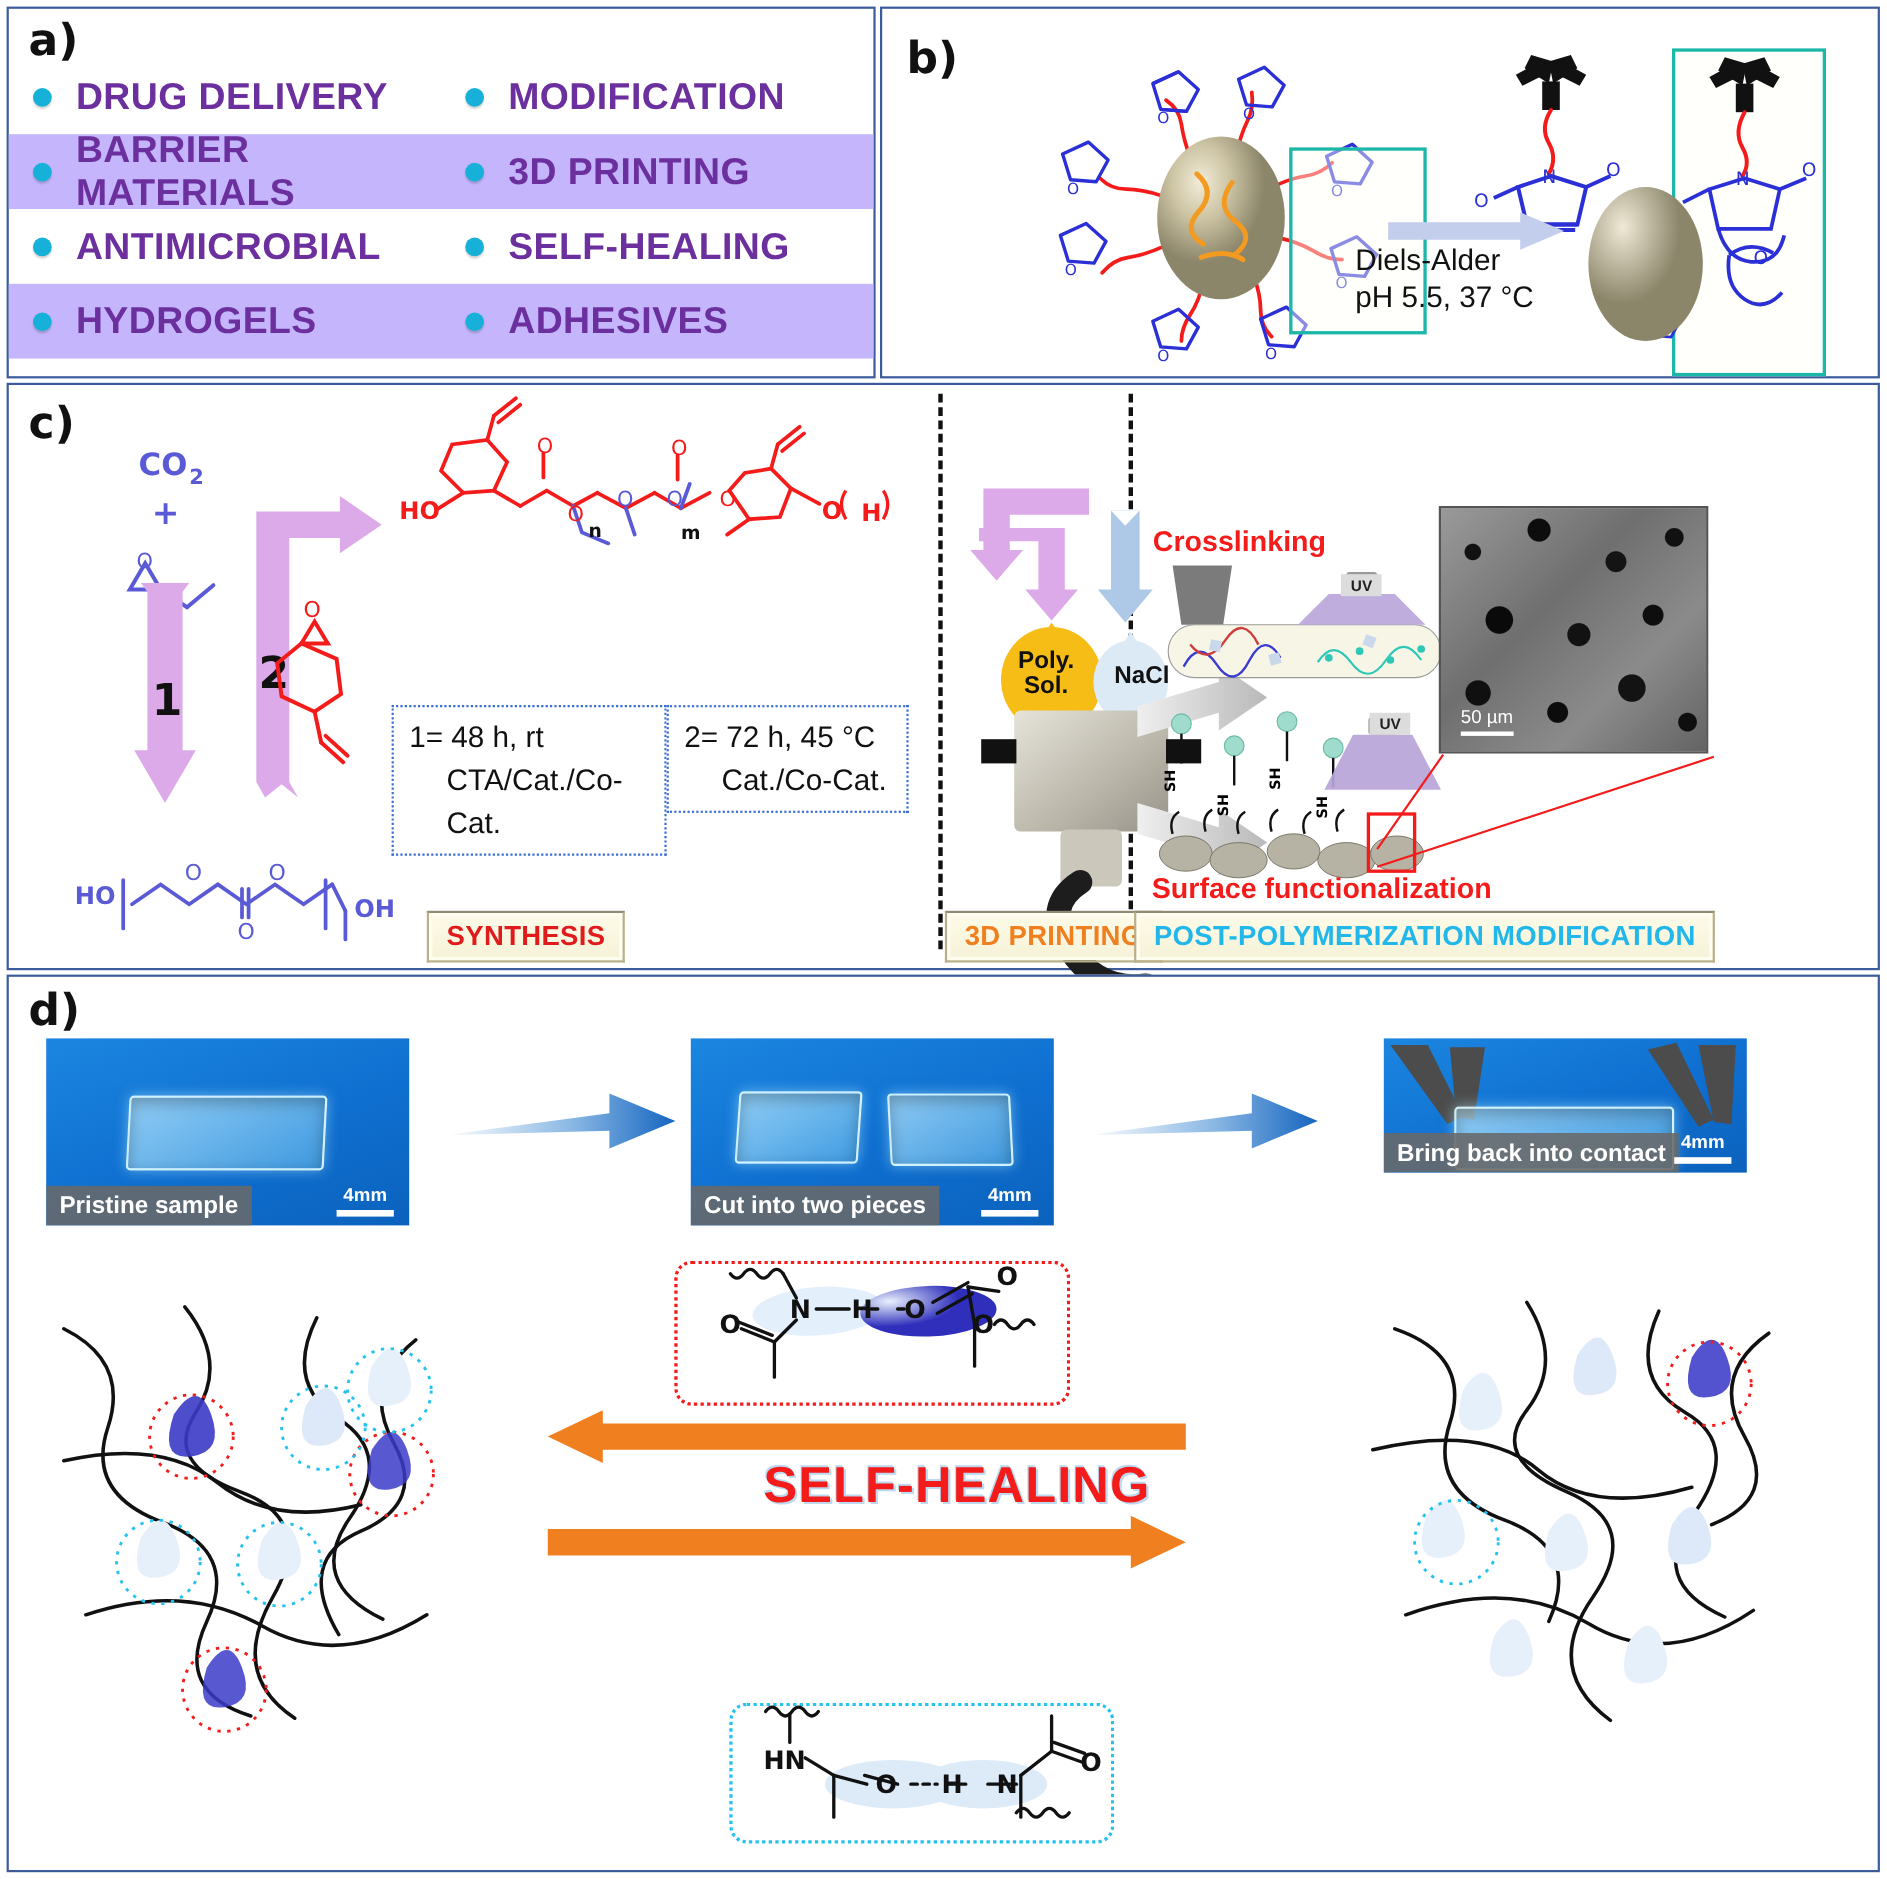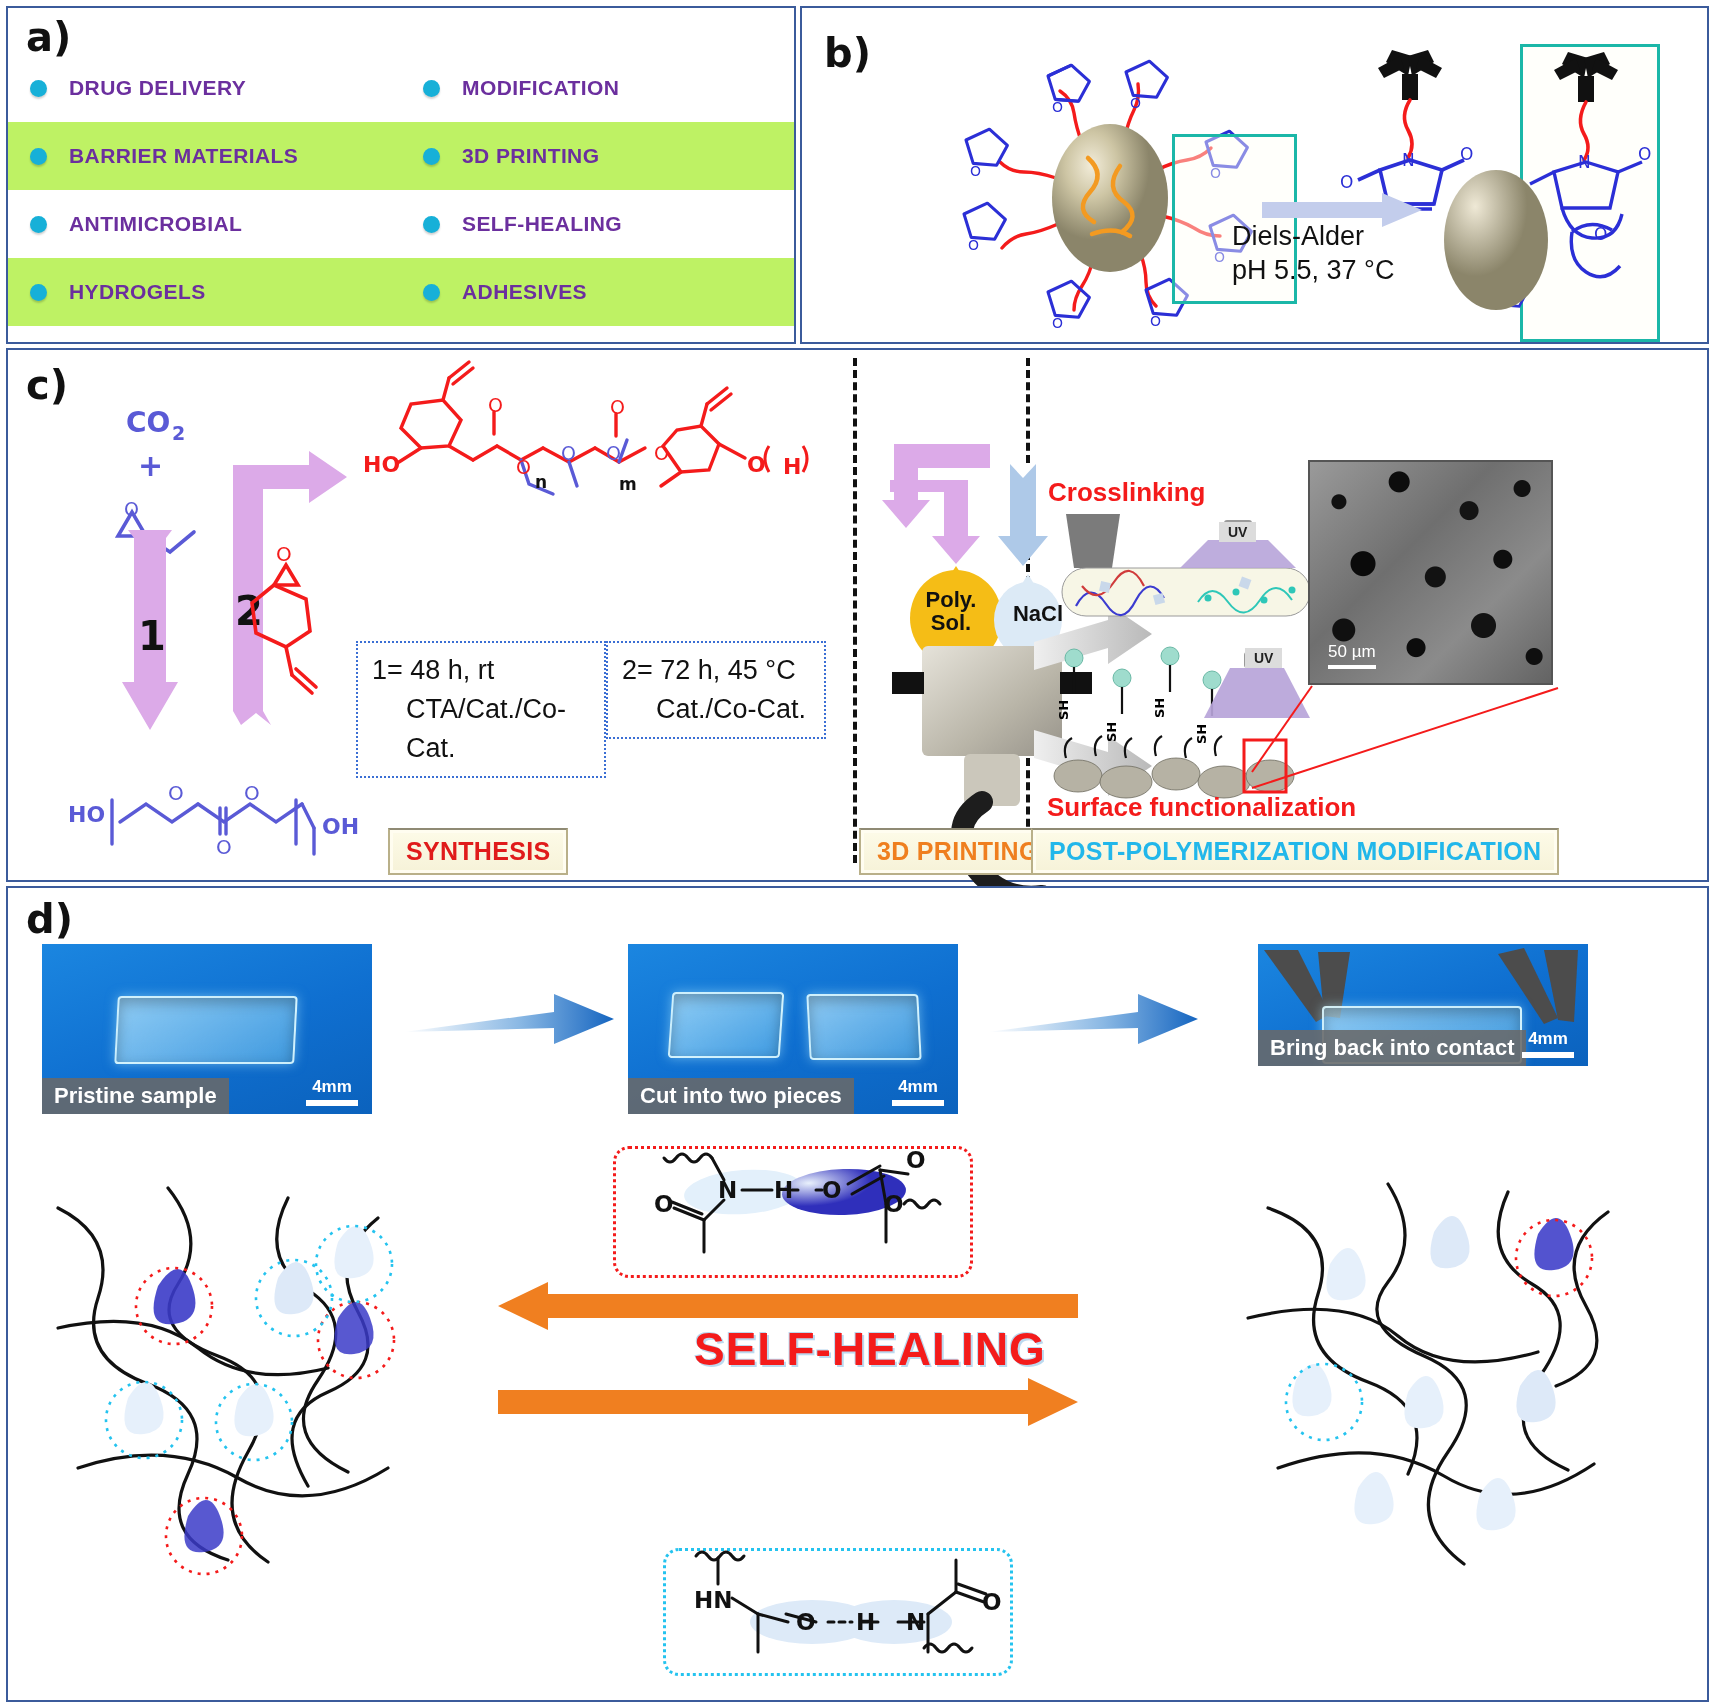--- a/index.html
+++ b/index.html
@@ -19,29 +19,29 @@
   #panel-d { left:6px;  top:886px; width:1703px; height:816px; }
 
   .panel-letter {
     position:absolute; font-weight:bold; font-size:40px;
     color:#111; font-family:"DejaVu Sans", sans-serif;
   }
 
   
   .a-grid { position:absolute; left:0; top:46px; width:100%; }
   .a-row { display:flex; height:68px; align-items:center; }
-  .a-row.shaded { background:#bef264;text-align:right; }
+  .a-row.shaded { background:#c4b5fd; }
   .a-cell { display:flex; align-items:center; width:50%; padding-left:22px; }
   .bullet {
     width:17px; height:17px; border-radius:50%;
     background:#17b0d8; margin-right:22px; flex:0 0 auto;
     box-shadow:0 2px 2px rgba(0,0,0,.18);
   }
   .a-label {
-    color:#6b2f9e; font-weight:bold; font-size:21px;
+    color:#6b2f9e; font-weight:bold; font-size:34px;
     letter-spacing:.4px; font-family:"Liberation Sans", sans-serif;
   }
 
   
   #panel-b .pb-inner { position:absolute; inset:0; }
   .da-arrow {
     position:absolute; left:460px; top:185px; width:160px; height:34px;
   }
   .da-text {
     position:absolute; left:430px; top:212px; width:230px;

